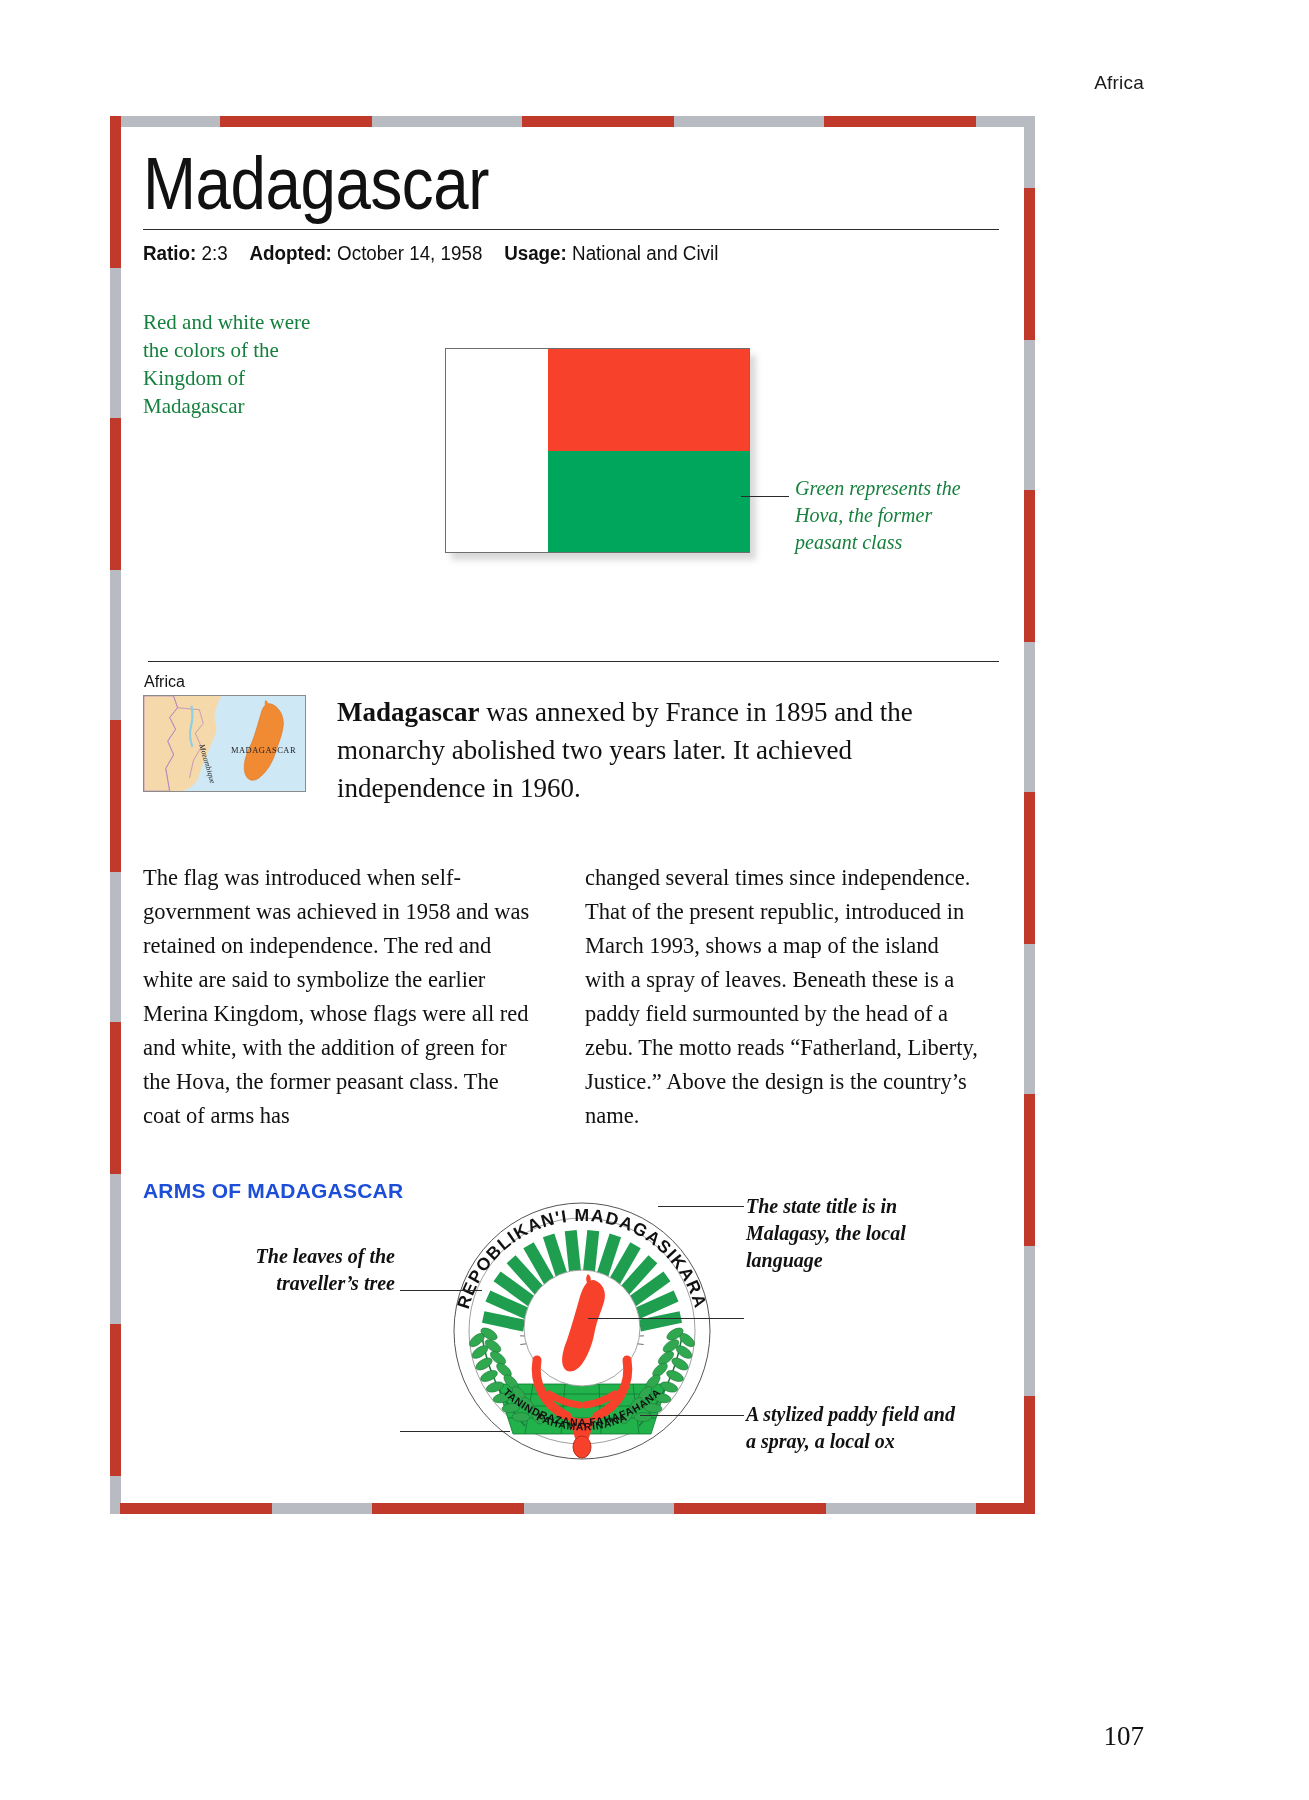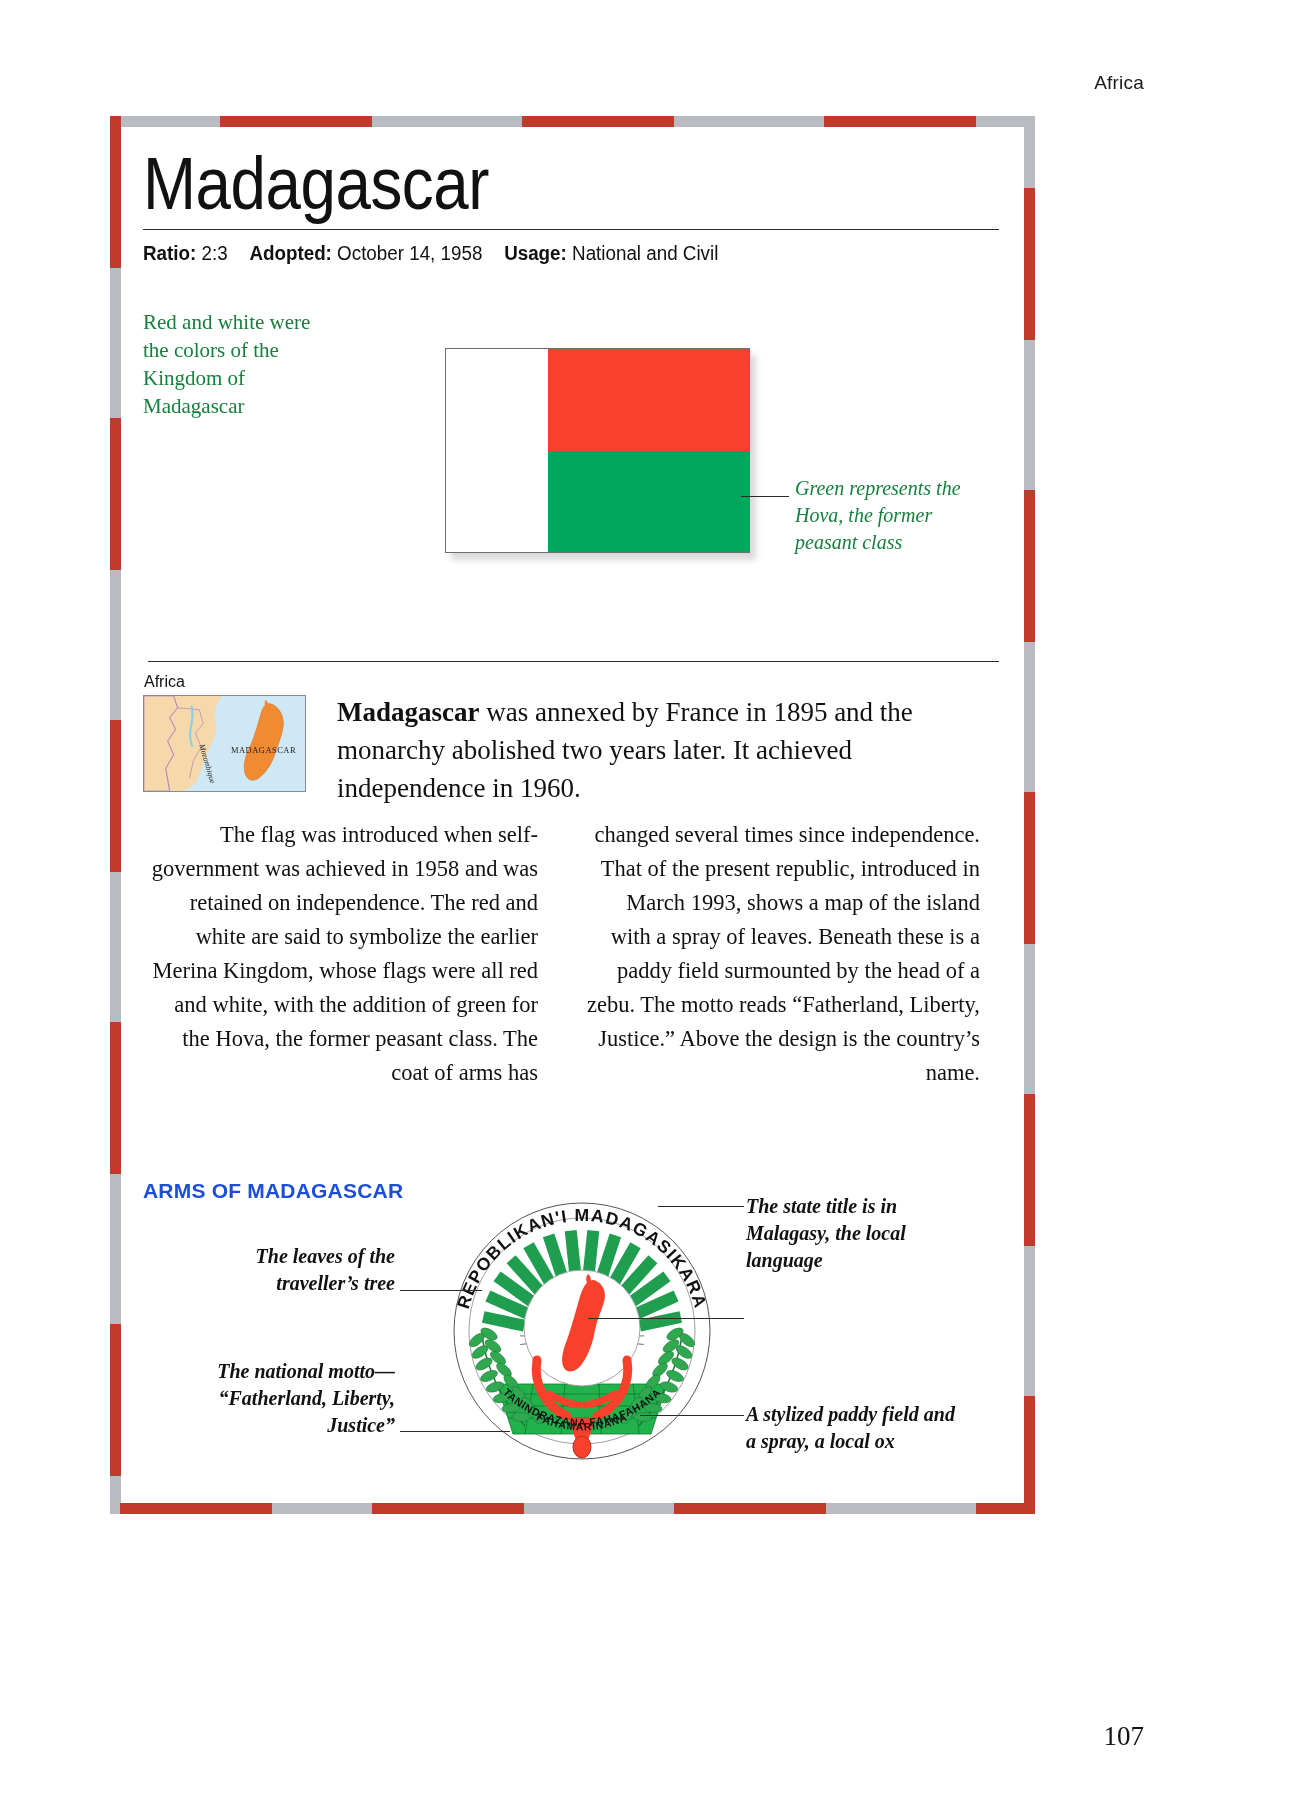--- a/index.html
+++ b/index.html
@@ -96,24 +96,24 @@
   
   .lead{
     position:absolute;left:337px;top:665px;width:600px;
     font-family:"Liberation Serif", serif;
     font-size:27px;line-height:38px;color:#111;
   }
   .lead b{font-weight:700;}
 
   
   .col{
-    position:absolute;top:790px;width:395px;
+    position:absolute;top:833px;width:395px;
     font-family:"Liberation Serif", serif;
     font-size:22.5px;line-height:34px;color:#111;
-    text-align:right;
+    text-align:left;
   }
   .col-left{left:143px;}
   .col-right{left:585px;}
 
   
   .arms-head{
     position:absolute;left:143px;top:1151px;
     font-family:"Liberation Sans", sans-serif;
     font-weight:700;font-size:21px;letter-spacing:.2px;color:#1d4ed8;
   }
@@ -387,21 +387,20 @@
       </text>
       <text font-family="Liberation Sans, sans-serif" font-size="10.5" font-weight="700" fill="#111" letter-spacing="0.8">
         <textPath href="#ringBot2" startOffset="50%" text-anchor="middle">FAHAMARINANA</textPath>
       </text>
     </svg>
   </div>
 
   <div class="callout r" style="left:200px;top:1215px;width:195px;">The leaves of the traveller’s tree</div>
   <div class="hr-thin" style="left:400px;top:1262px;width:82px;"></div>
 
-  <div class="callout r" style="left:170px;top:1330px;width:225px;">The national motto— “Fatherland, Liberty, Justice”</div>
   <div class="hr-thin" style="left:400px;top:1403px;width:110px;"></div>
 
   <div class="callout" style="left:746px;top:1165px;width:210px;">The state title is in Malagasy, the local language</div>
   <div class="hr-thin" style="left:658px;top:1178px;width:86px;"></div>
 
   <div class="hr-thin" style="left:588px;top:1290px;width:156px;"></div>
 
   <div class="callout" style="left:746px;top:1373px;width:215px;">A stylized paddy field and a spray, a local ox</div>
   <div class="hr-thin" style="left:640px;top:1387px;width:104px;"></div>
 

